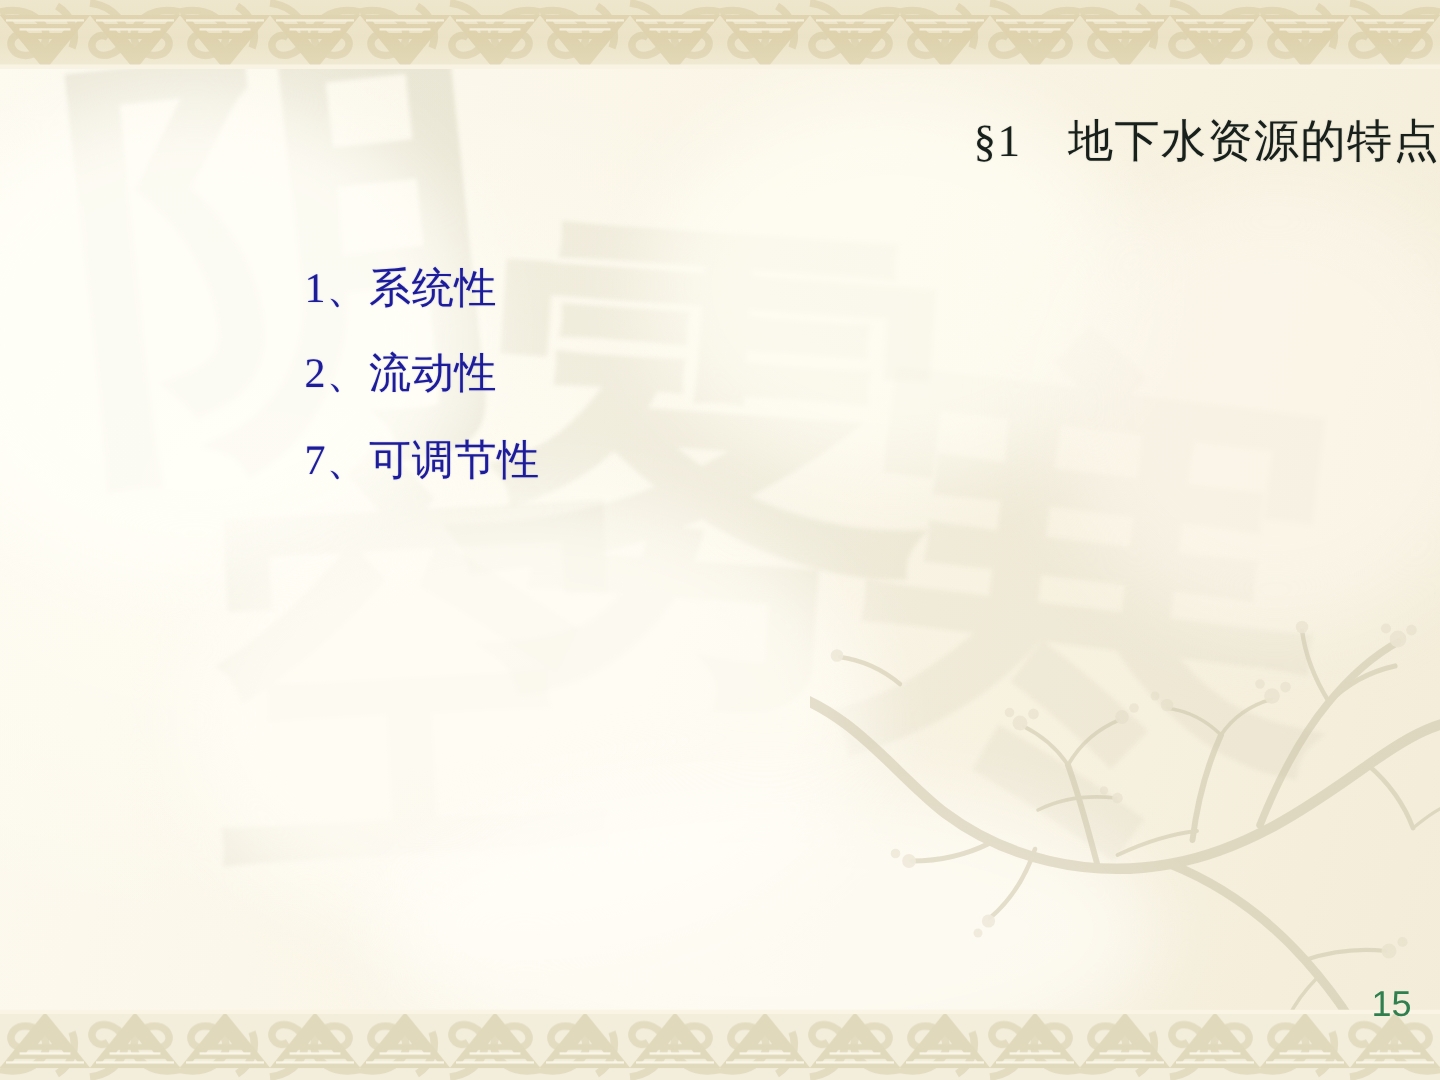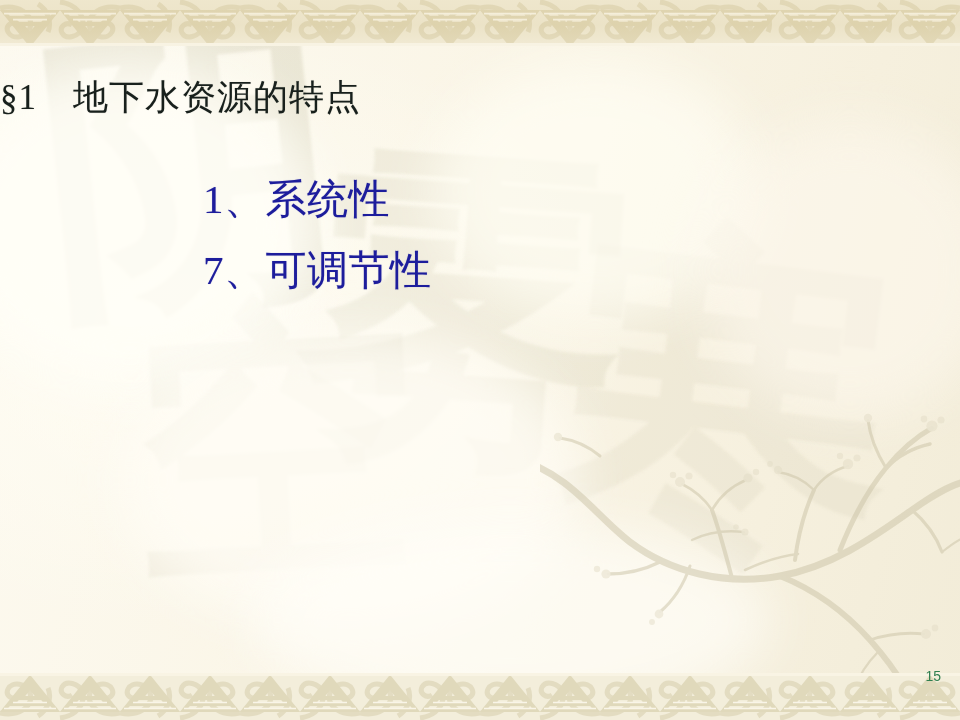--- a/index.html
+++ b/index.html
@@ -74,53 +74,53 @@
   }
   .border-top    { top: 0;    height: 46px; }
   .border-bottom { bottom: 0; height: 47px; }
 
   
   #title {
     position: absolute;
     left: 0;
     top: 78px;
     width: 960px;
-    text-align: left;
-    font-size: 35px;
+    text-align: right;
+    font-size: 30px;
     line-height: 1.15;
     color: #18201c;
     letter-spacing: 1px;
     white-space: pre;
     text-shadow: 0 0 1px rgba(30,35,30,0.25);
   }
 
   
   #bullets {
     position: absolute;
     left: 203px;
     top: 178px;
     width: 520px;
   }
   .bullet {
-    font-size: 41px;
+    font-size: 28px;
     line-height: 1.05;
     color: #1d1d9c;
     margin-bottom: 28px;
     white-space: pre;
     letter-spacing: 0.5px;
     text-shadow: 0 0 1px rgba(29,29,156,0.35);
   }
   .bullet:last-child { margin-bottom: 0; }
 
   
   #page-number {
     position: absolute;
     right: 19px;
     bottom: 36px;
-    font-size: 14px;
+    font-size: 24px;
     font-family: "Liberation Sans", "DejaVu Sans", sans-serif;
     color: #2f7f4f;
   }
 </style>
 </head>
 <body>
 
 <div id="slide">
 
   <div class="paper-base"></div>
@@ -259,18 +259,19 @@
       </pattern>
     </defs>
     <rect x="0" y="0" width="960" height="5" fill="#f9f4e4"></rect>
     <rect x="0" y="3" width="960" height="44" fill="url(#weaveBot)"></rect>
   </svg>
 
   <div id="title">§1　地下水资源的特点</div>
 
   <div id="bullets">
     <div class="bullet">1、系统性</div>
+    <div class="bullet">2、流动性</div>
     <div class="bullet">7、可调节性</div>
   </div>
 
   <div id="page-number">15</div>
 
 </div>
 
 </body></html>

